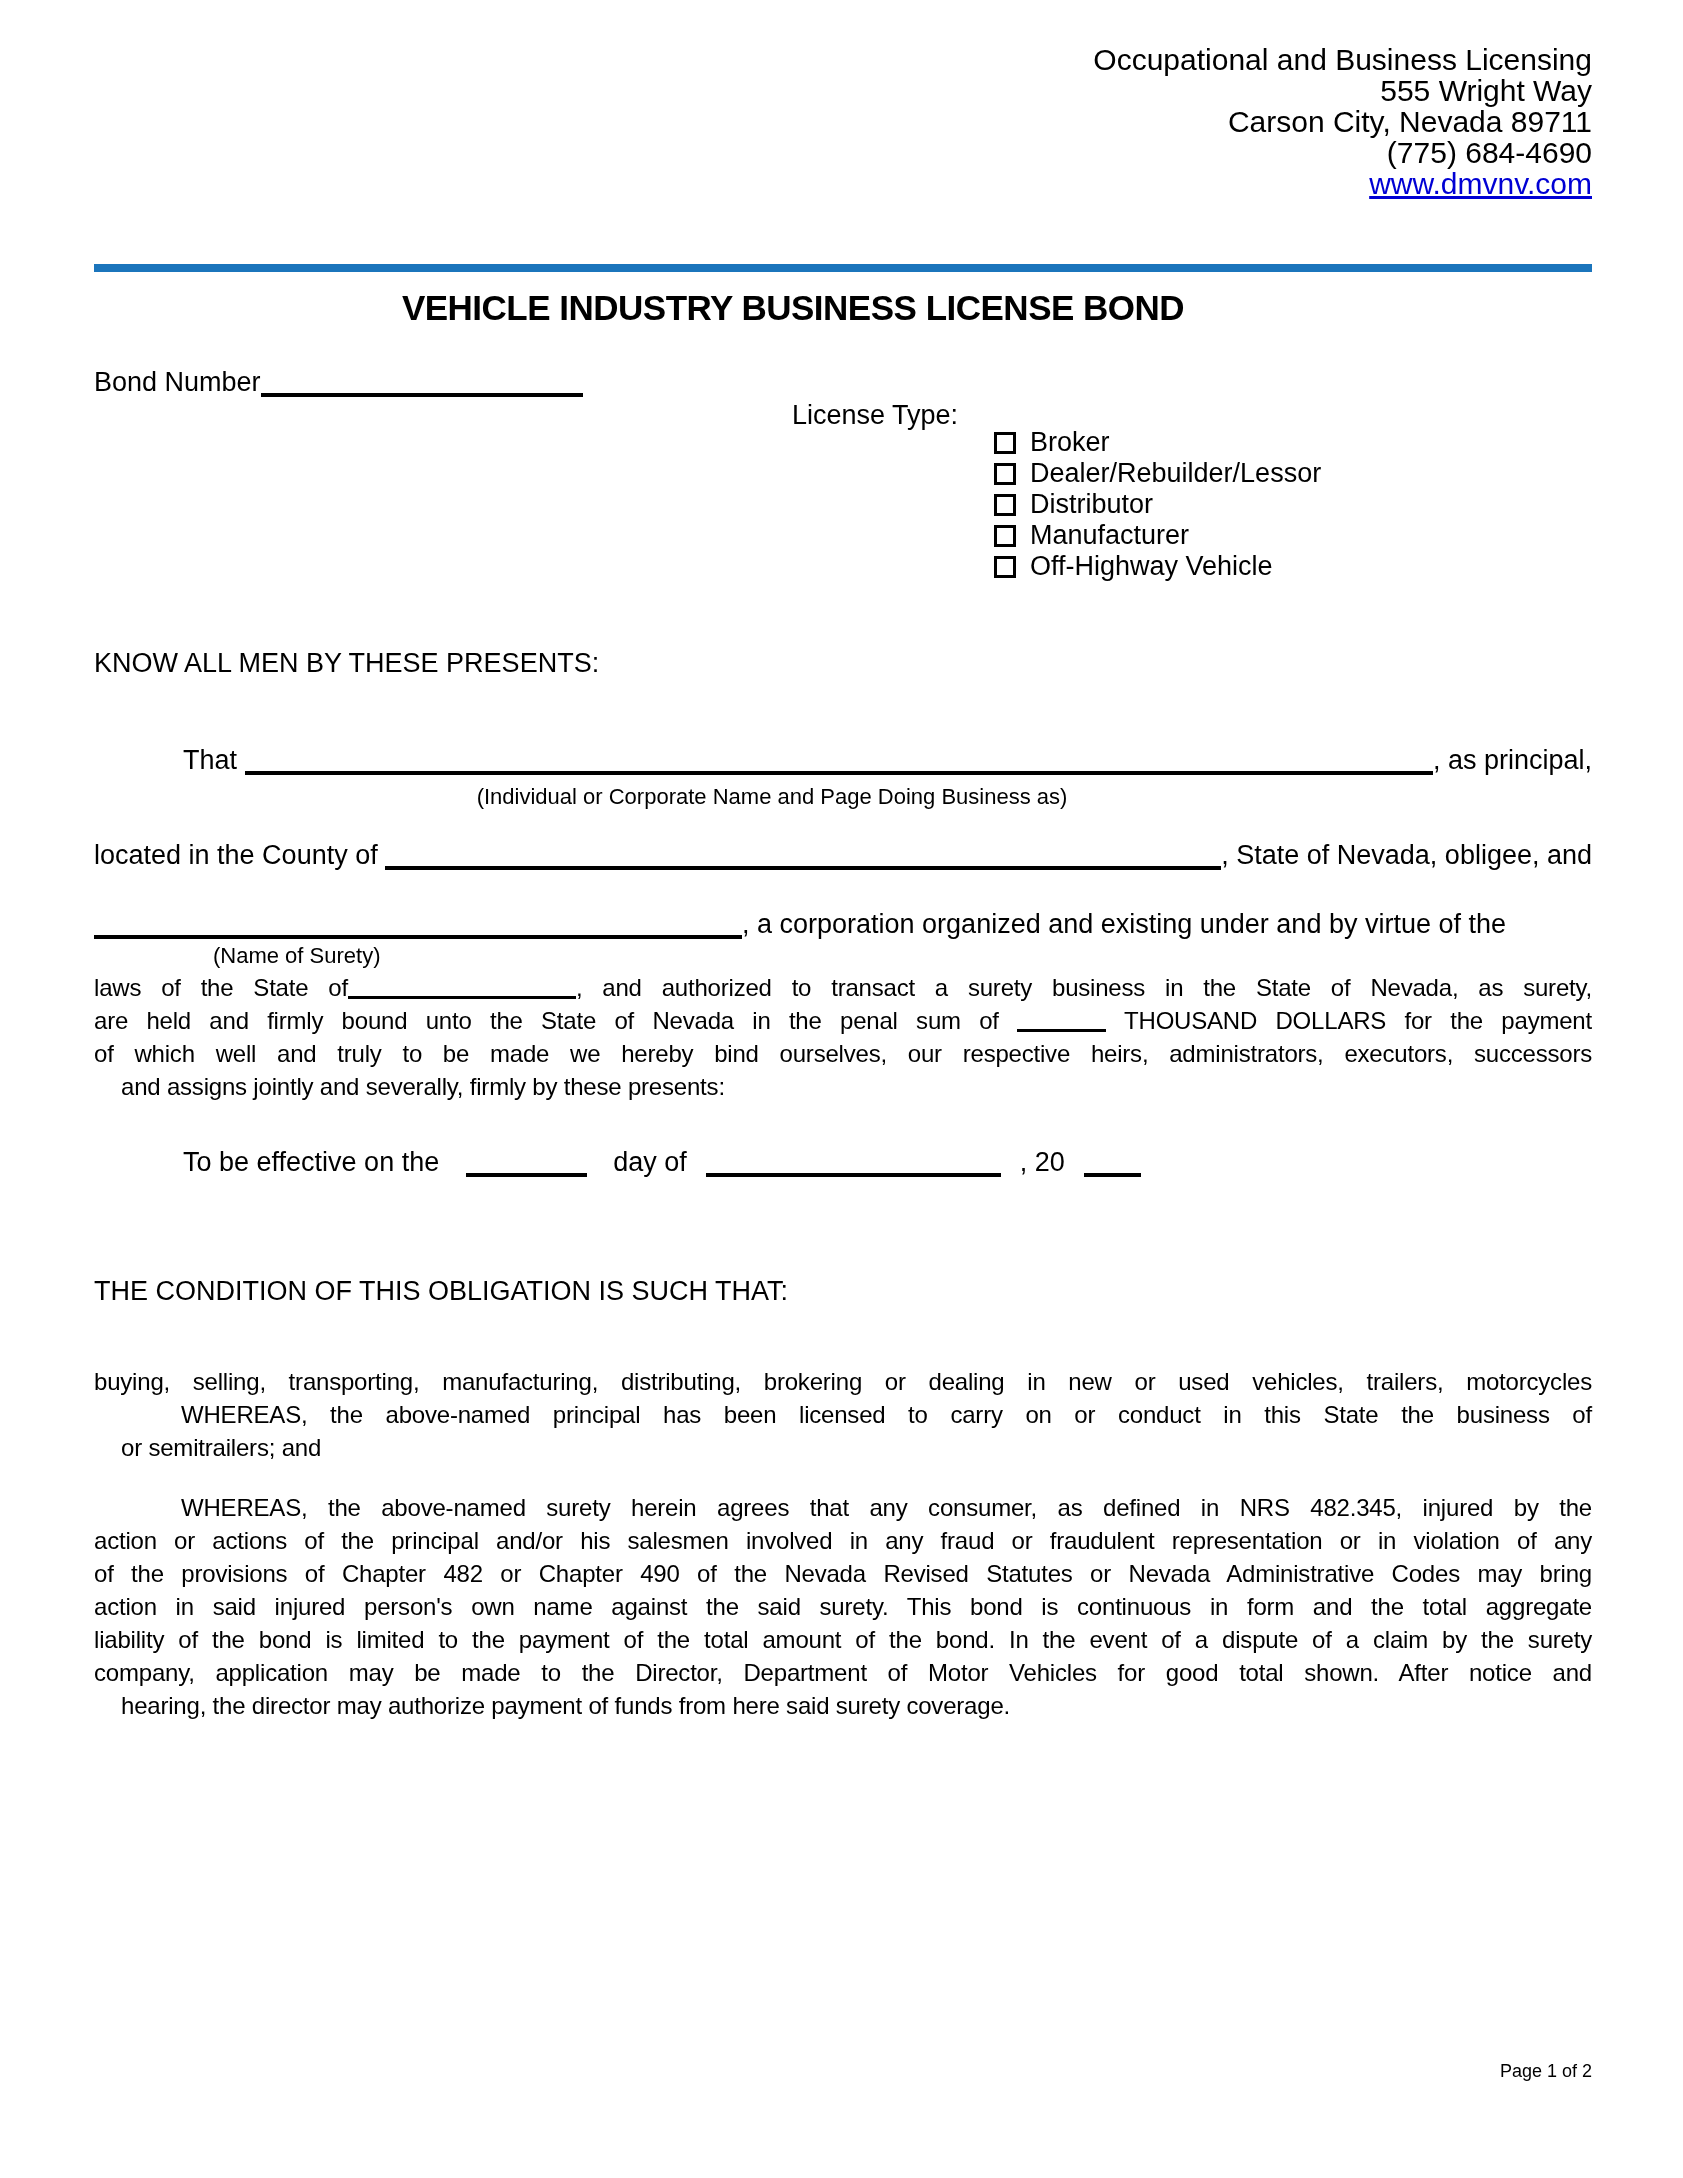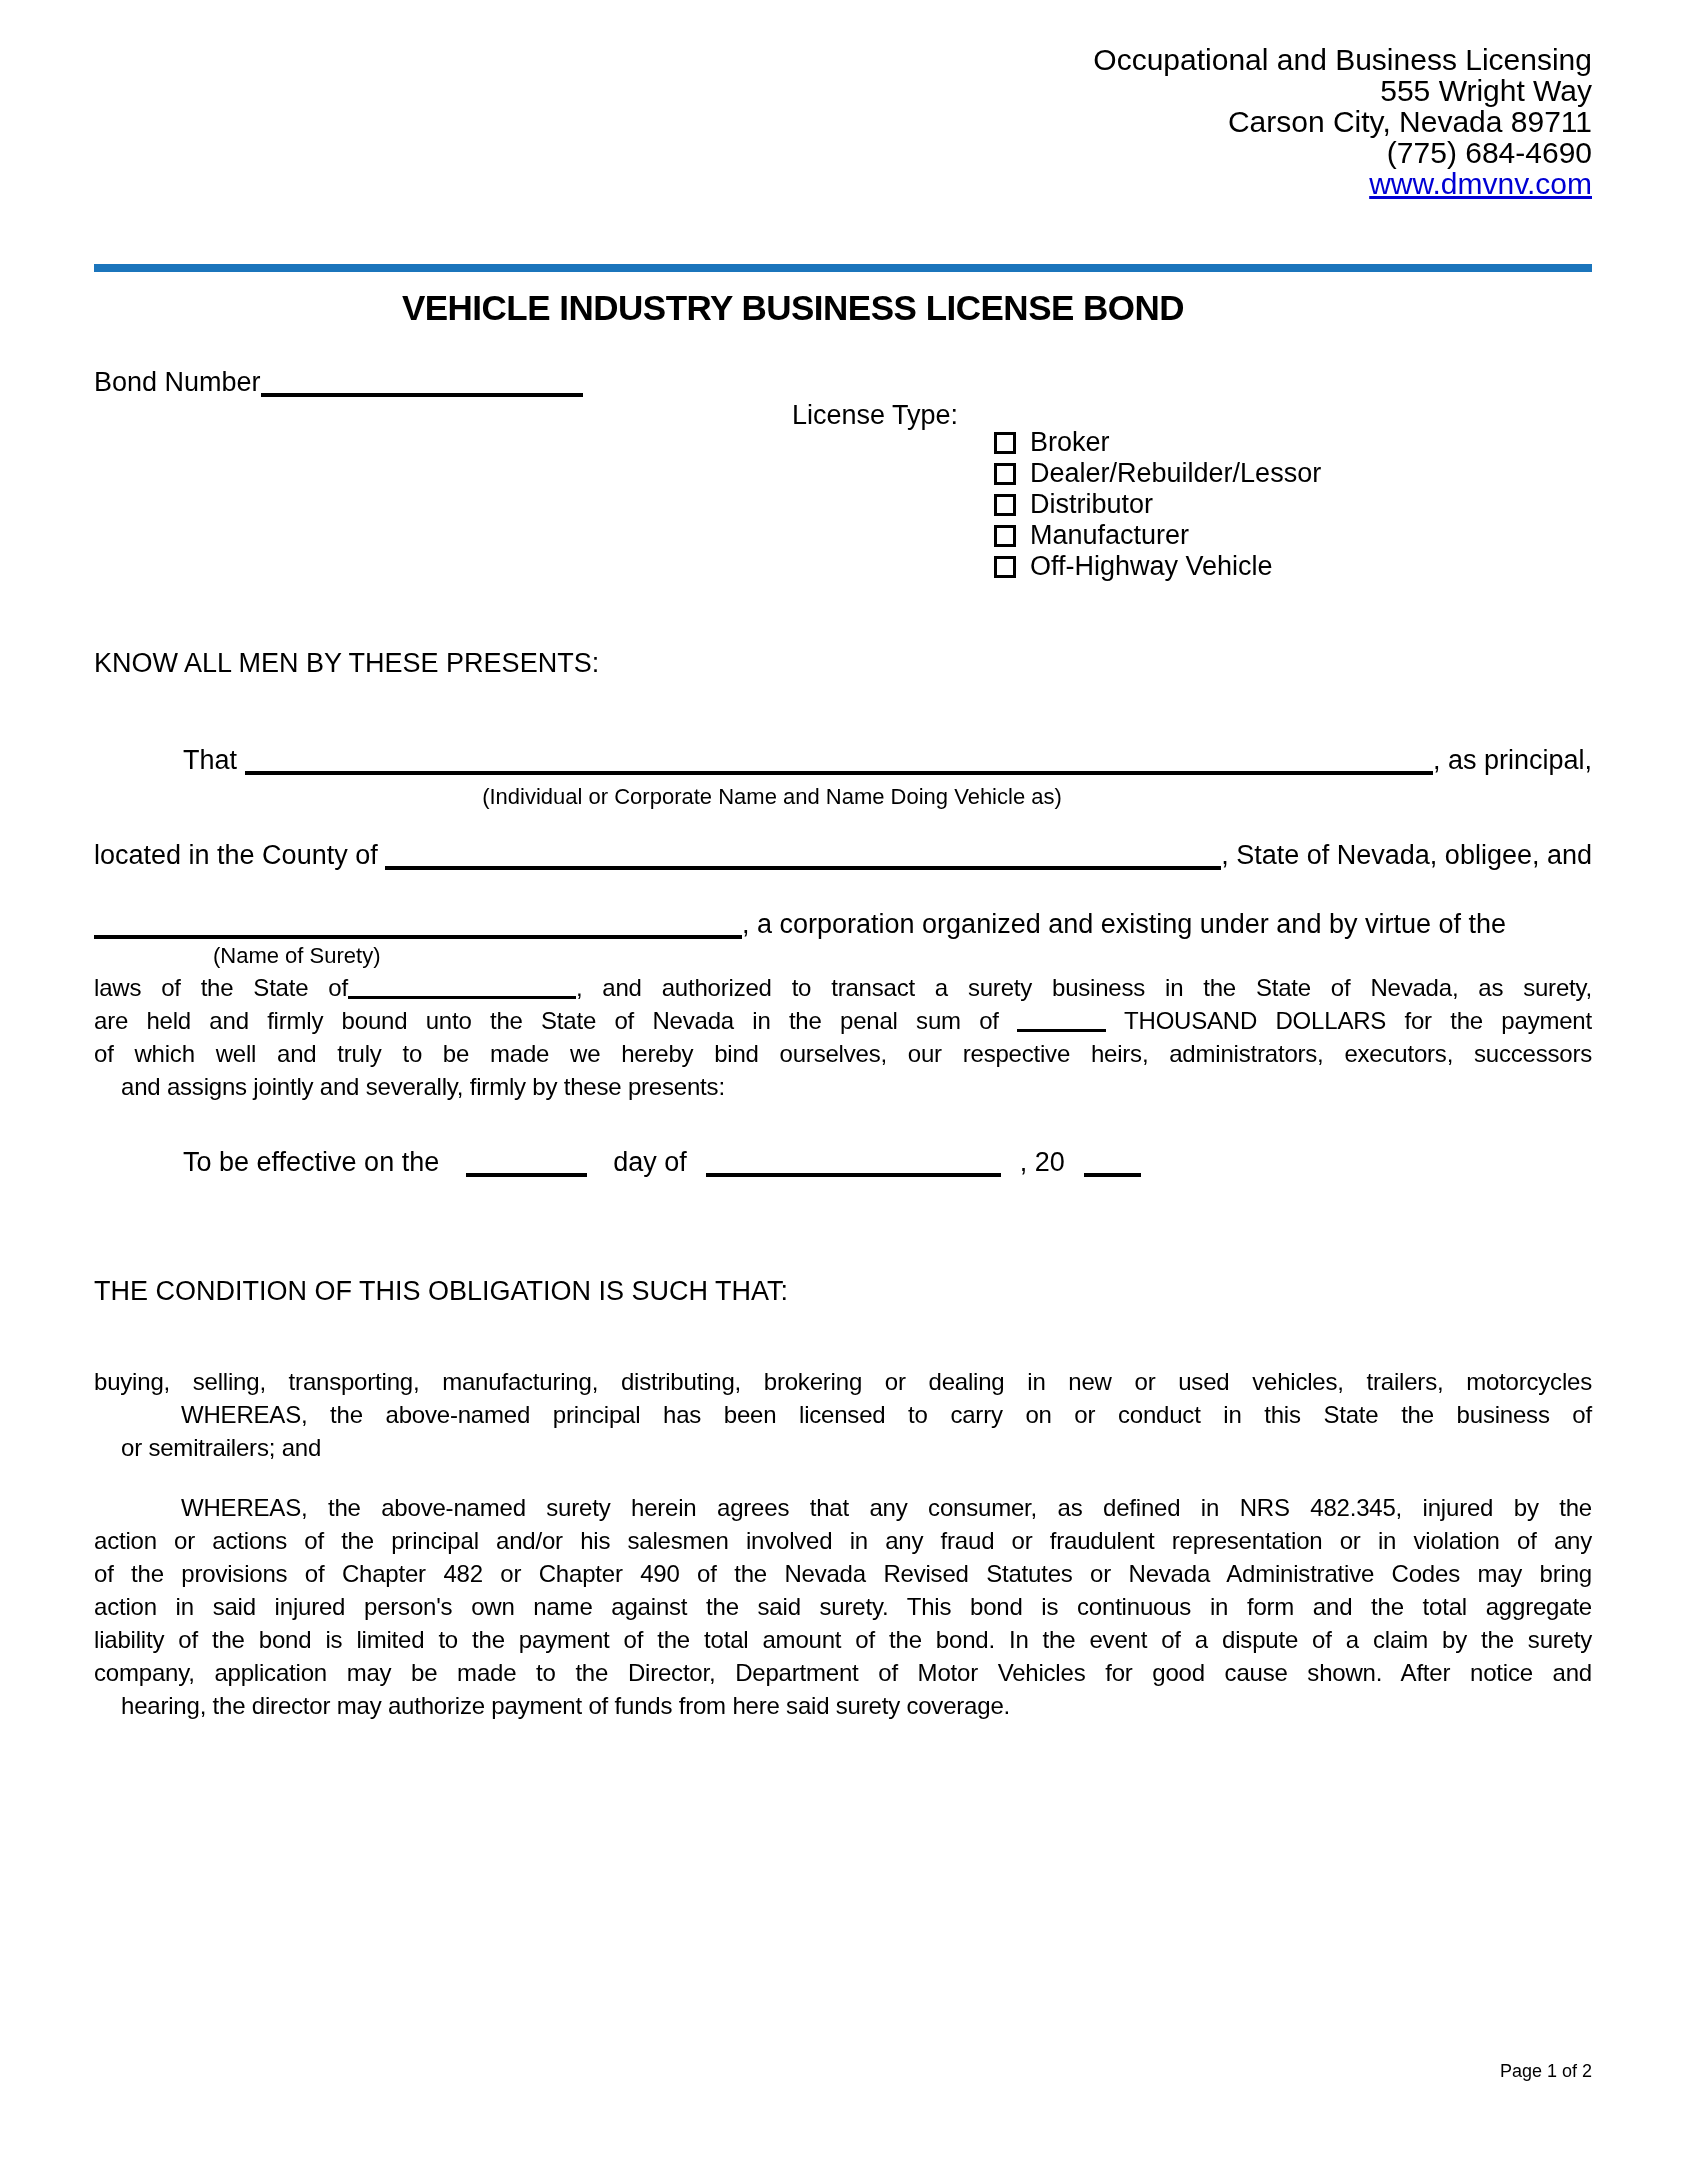--- a/index.html
+++ b/index.html
@@ -110,21 +110,21 @@
     </div>
   </div>
 
   <div class="abs row" id="know">KNOW ALL MEN BY THESE PRESENTS:</div>
 
   <div class="abs row" id="that-row">
     <span class="lbl">That </span>
       <span class="blankf grow"></span>
       <span class="lbl">, as principal,</span>
   </div>
-  <div class="abs" id="cap1">(Individual or Corporate Name and Name Doing Vehicle as)</div>
+  <div class="abs" id="cap1">(Individual or Corporate Name and Page Doing Business as)</div>
 
   <div class="abs row" id="county-row">
     <span class="lbl">located in the County of </span>
       <span class="blankf grow"></span>
       <span class="lbl">, State of Nevada, obligee, and</span>
   </div>
 
   <div class="abs row" id="corp-row">
     <span class="blankf"></span>
       <span class="lbl">, a corporation organized and existing under and by virtue of the</span>
@@ -154,20 +154,20 @@
     <div class="jline indent">WHEREAS, the above-named principal has been licensed to carry on or conduct in this State the business of</div>
     <div class="lline">or semitrailers; and</div>
   </div>
 
   <div class="abs para" id="whereas2">
     <div class="jline indent">WHEREAS, the above-named surety herein agrees that any consumer, as defined in NRS 482.345, injured by the</div>
     <div class="jline">action or actions of the principal and/or his salesmen involved in any fraud or fraudulent representation or in violation of any</div>
     <div class="jline">of the provisions of Chapter 482 or Chapter 490 of the Nevada Revised Statutes or Nevada Administrative Codes may bring</div>
     <div class="jline">action in said injured person's own name against the said surety. This bond is continuous in form and the total aggregate</div>
     <div class="jline">liability of the bond is limited to the payment of the total amount of the bond. In the event of a dispute of a claim by the surety</div>
-    <div class="jline">company, application may be made to the Director, Department of Motor Vehicles for good cause shown. After notice and</div>
+    <div class="jline">company, application may be made to the Director, Department of Motor Vehicles for good total shown. After notice and</div>
     <div class="lline">hearing, the director may authorize payment of funds from here said surety coverage.</div>
   </div>
 
   <div class="abs" id="footer">Page 1 of 2</div>
 
 </div>
 
 
 </body></html>

